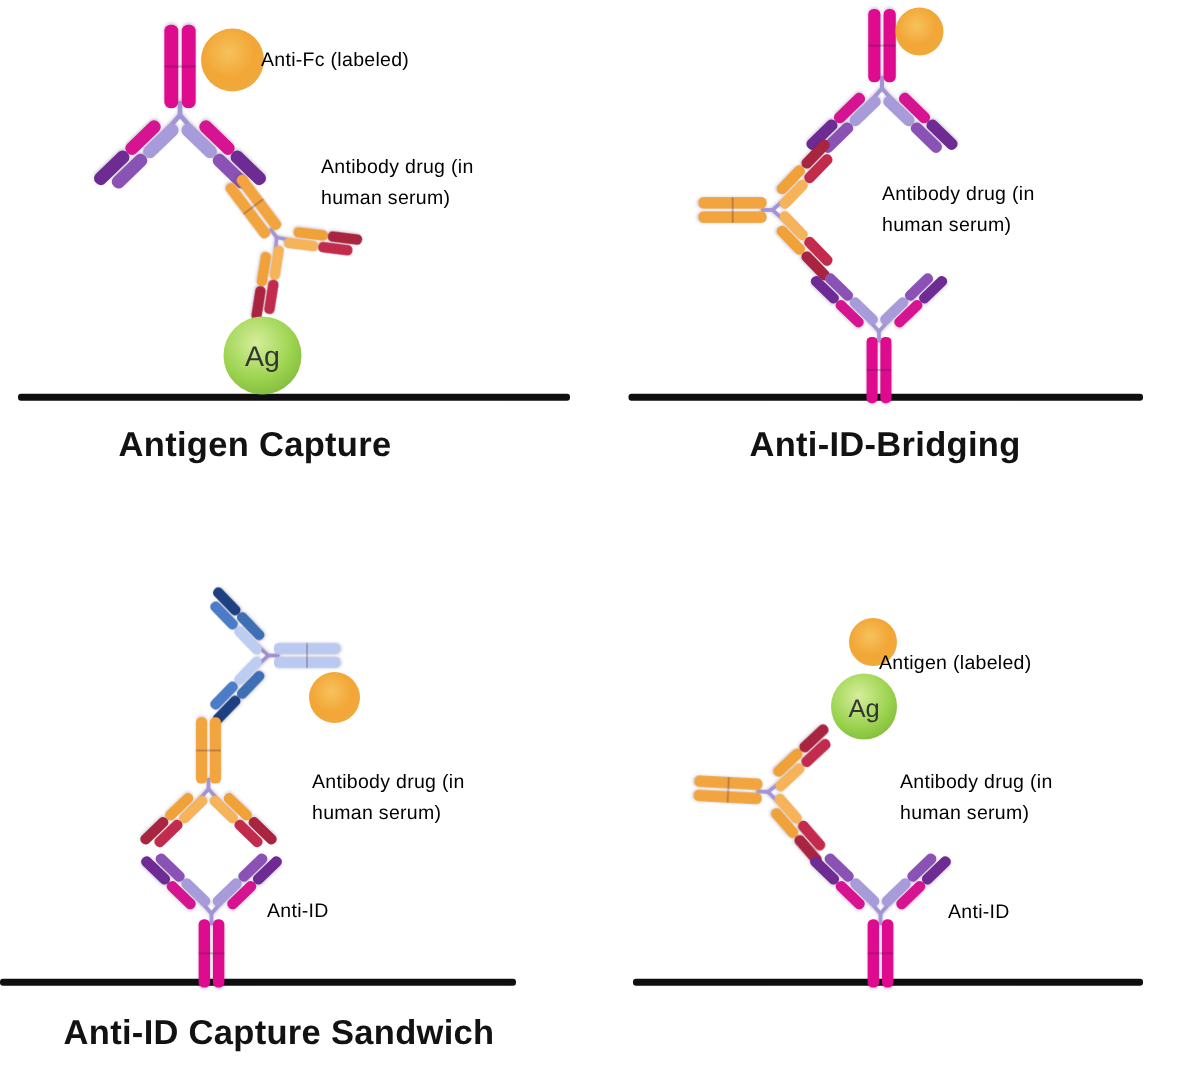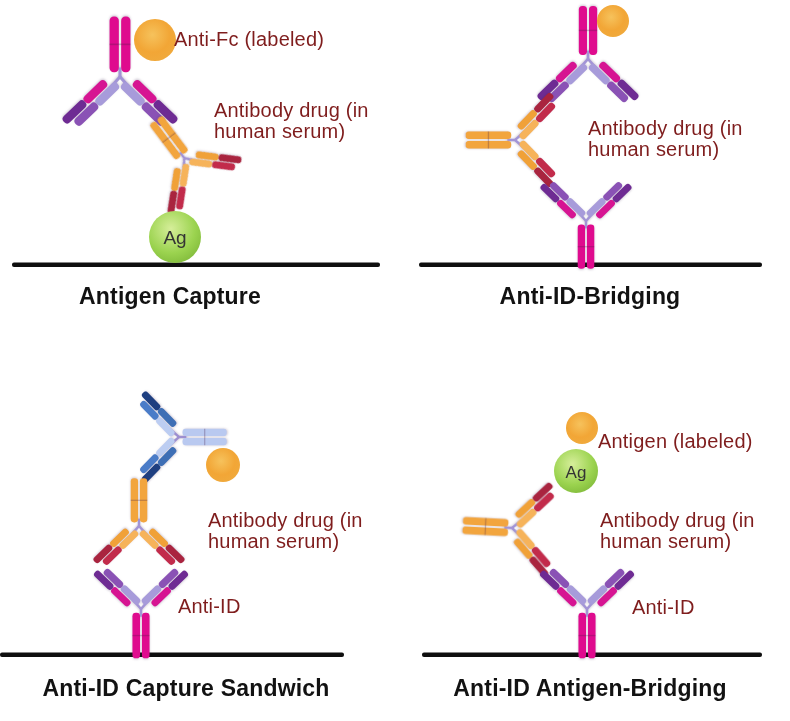--- a/index.html
+++ b/index.html
@@ -23,21 +23,21 @@
     --bprox:#F6B35A; --bdist:#C22B4B;
   }
   .ab-blue{
     --stem:#B9C9F0; --hinge:#9D8FD0;
     --aprox:#3E6FB5; --adist:#1E3F80;
     --bprox:#BCCDF2; --bdist:#4A7CC8;
   }
   use[href="#ab"]{filter:drop-shadow(0.5px 1px 1px rgba(60,30,80,0.25));}
   .lbl{
     position:absolute;
-    font-size:20px;line-height:21px;color:#7f1d1d;
+    font-size:13px;line-height:21px;color:#000000;
     white-space:pre-line;letter-spacing:0.2px;
   }
   .title{
     position:absolute;
     font-size:23px;font-weight:700;color:#121212;
     text-align:center;letter-spacing:0.2px;
   }
   .agt{
     font-family:"Liberation Sans", sans-serif;
     fill:#343434;
@@ -113,23 +113,22 @@
   <div class="lbl" style="left:214px;top:100px">Antibody drug (in
 human serum)</div>
 
   <div class="lbl" style="left:588px;top:118px">Antibody drug (in
 human serum)</div>
 
   <div class="lbl" style="left:208px;top:510px">Antibody drug (in
 human serum)</div>
   <div class="lbl" style="left:178px;top:596px">Anti-ID</div>
 
-  <div class="lbl" style="left:598px;top:431px">Antigen (labeled)</div>
+  <div class="lbl" style="left:586px;top:431px">Antigen (labeled)</div>
   <div class="lbl" style="left:600px;top:510px">Antibody drug (in
 human serum)</div>
   <div class="lbl" style="left:632px;top:597px">Anti-ID</div>
 
   <div class="title" style="left:20px;top:283px;width:300px">Antigen Capture</div>
   <div class="title" style="left:440px;top:283px;width:300px">Anti-ID-Bridging</div>
   <div class="title" style="left:26px;top:675px;width:320px">Anti-ID Capture Sandwich</div>
-  <div class="title" style="left:430px;top:675px;width:320px">Anti-ID Antigen-Bridging</div>
 
 </div>
 
 </body></html>

